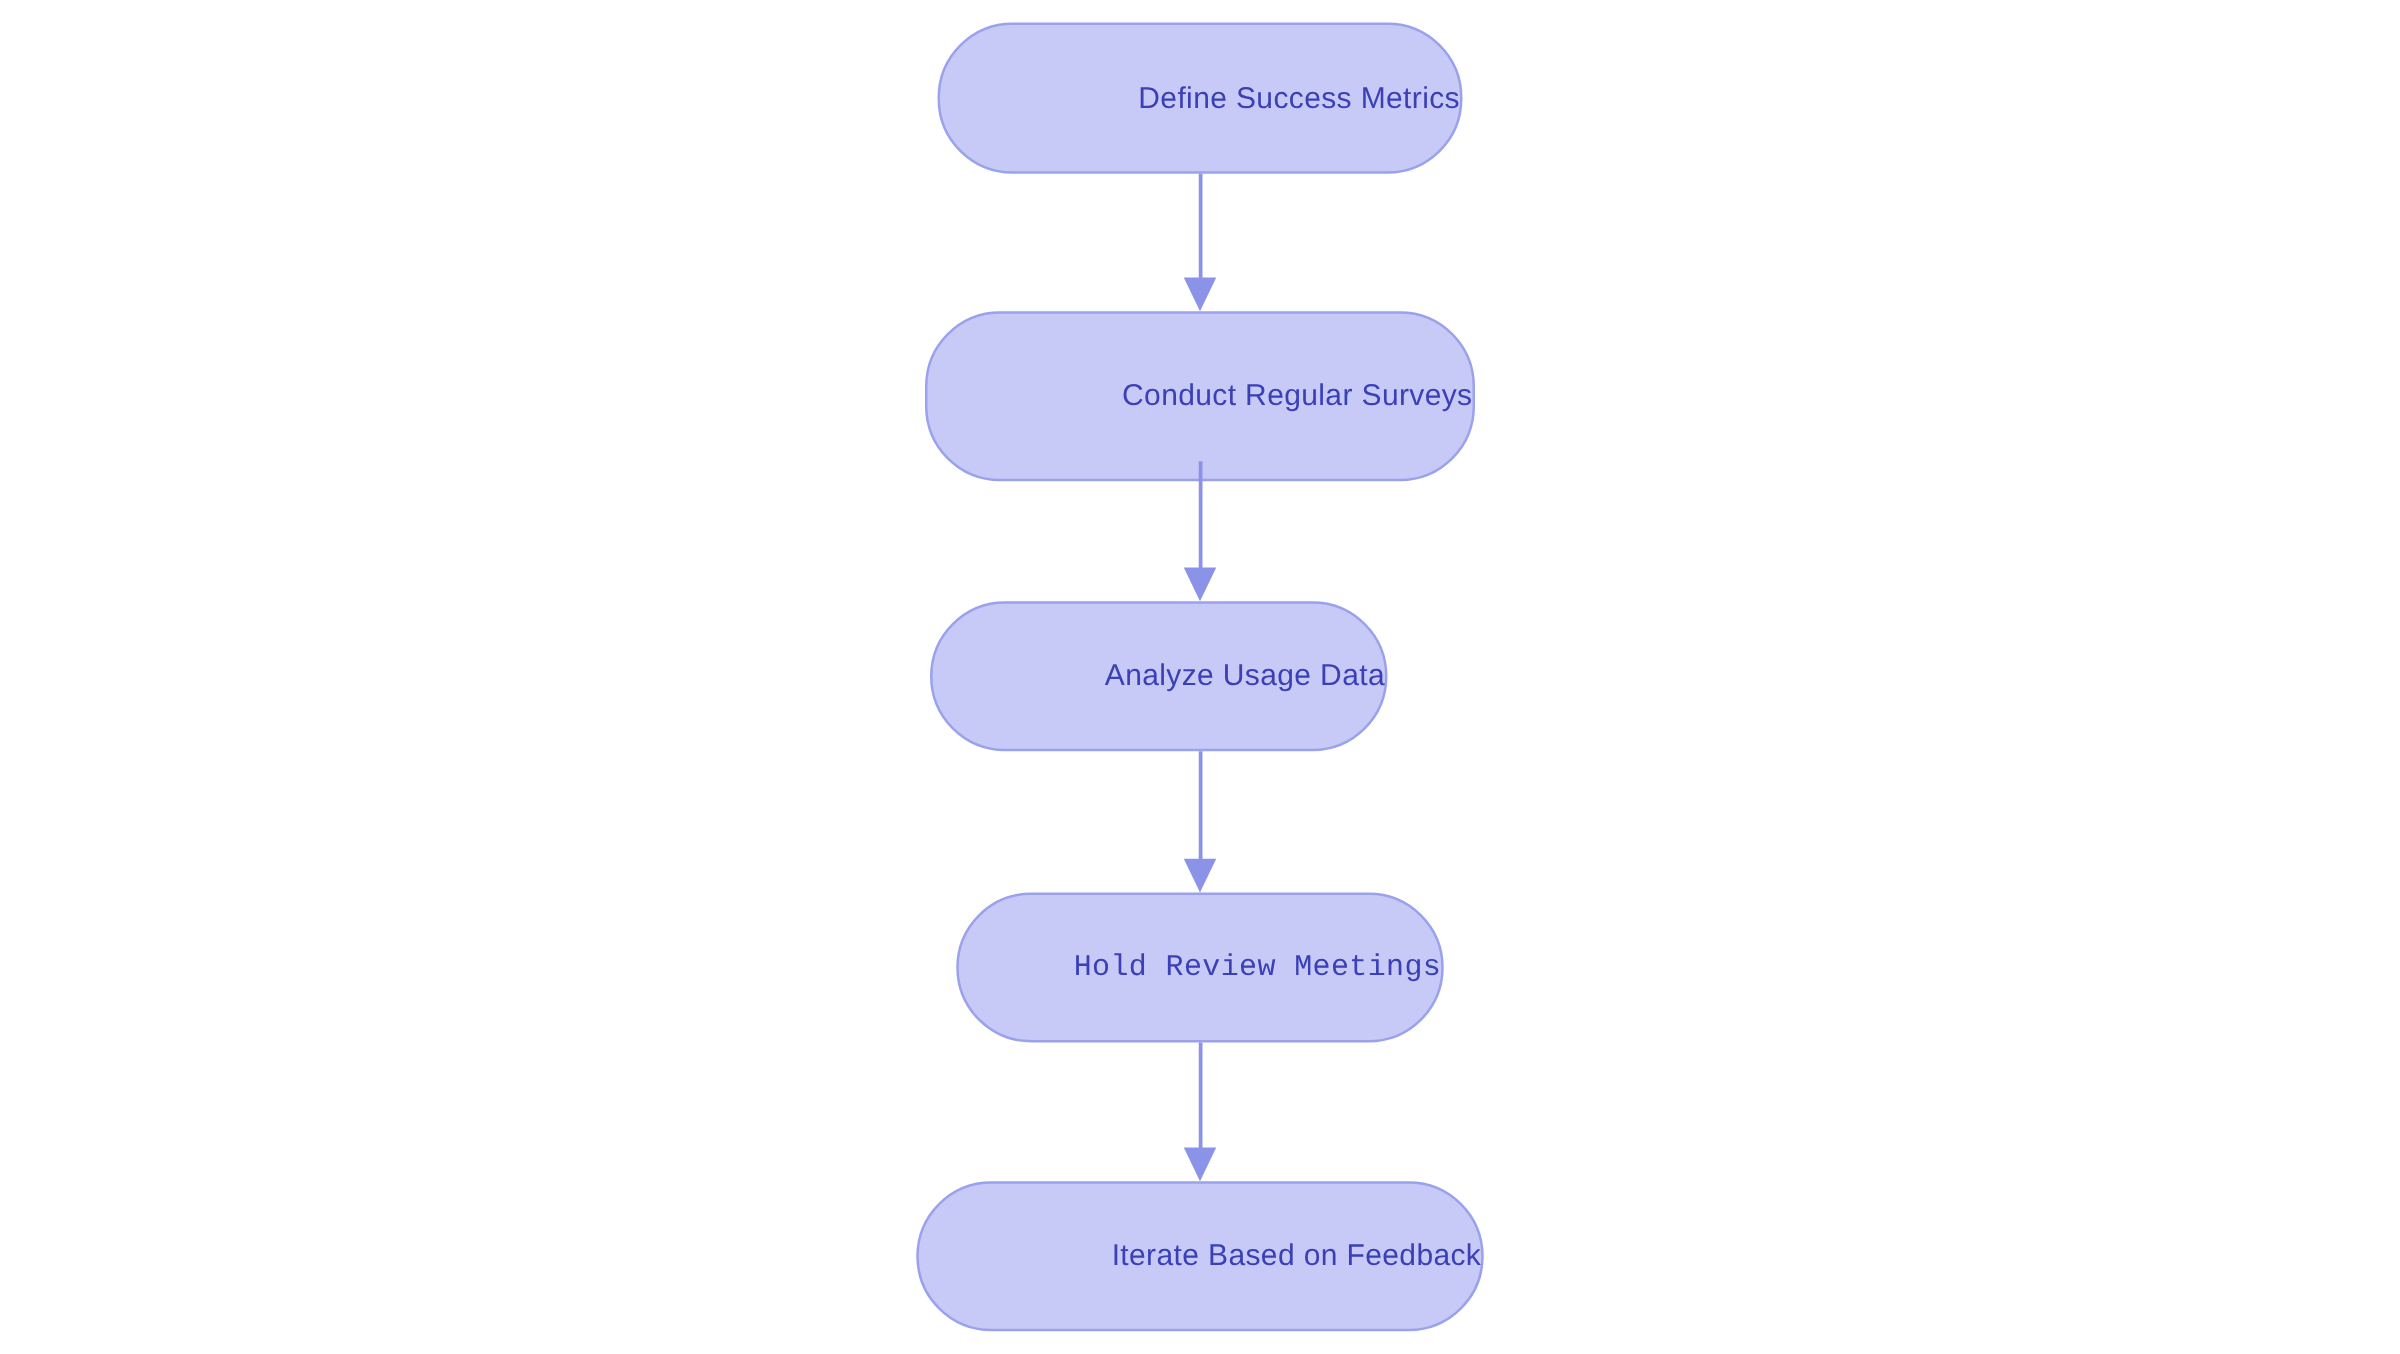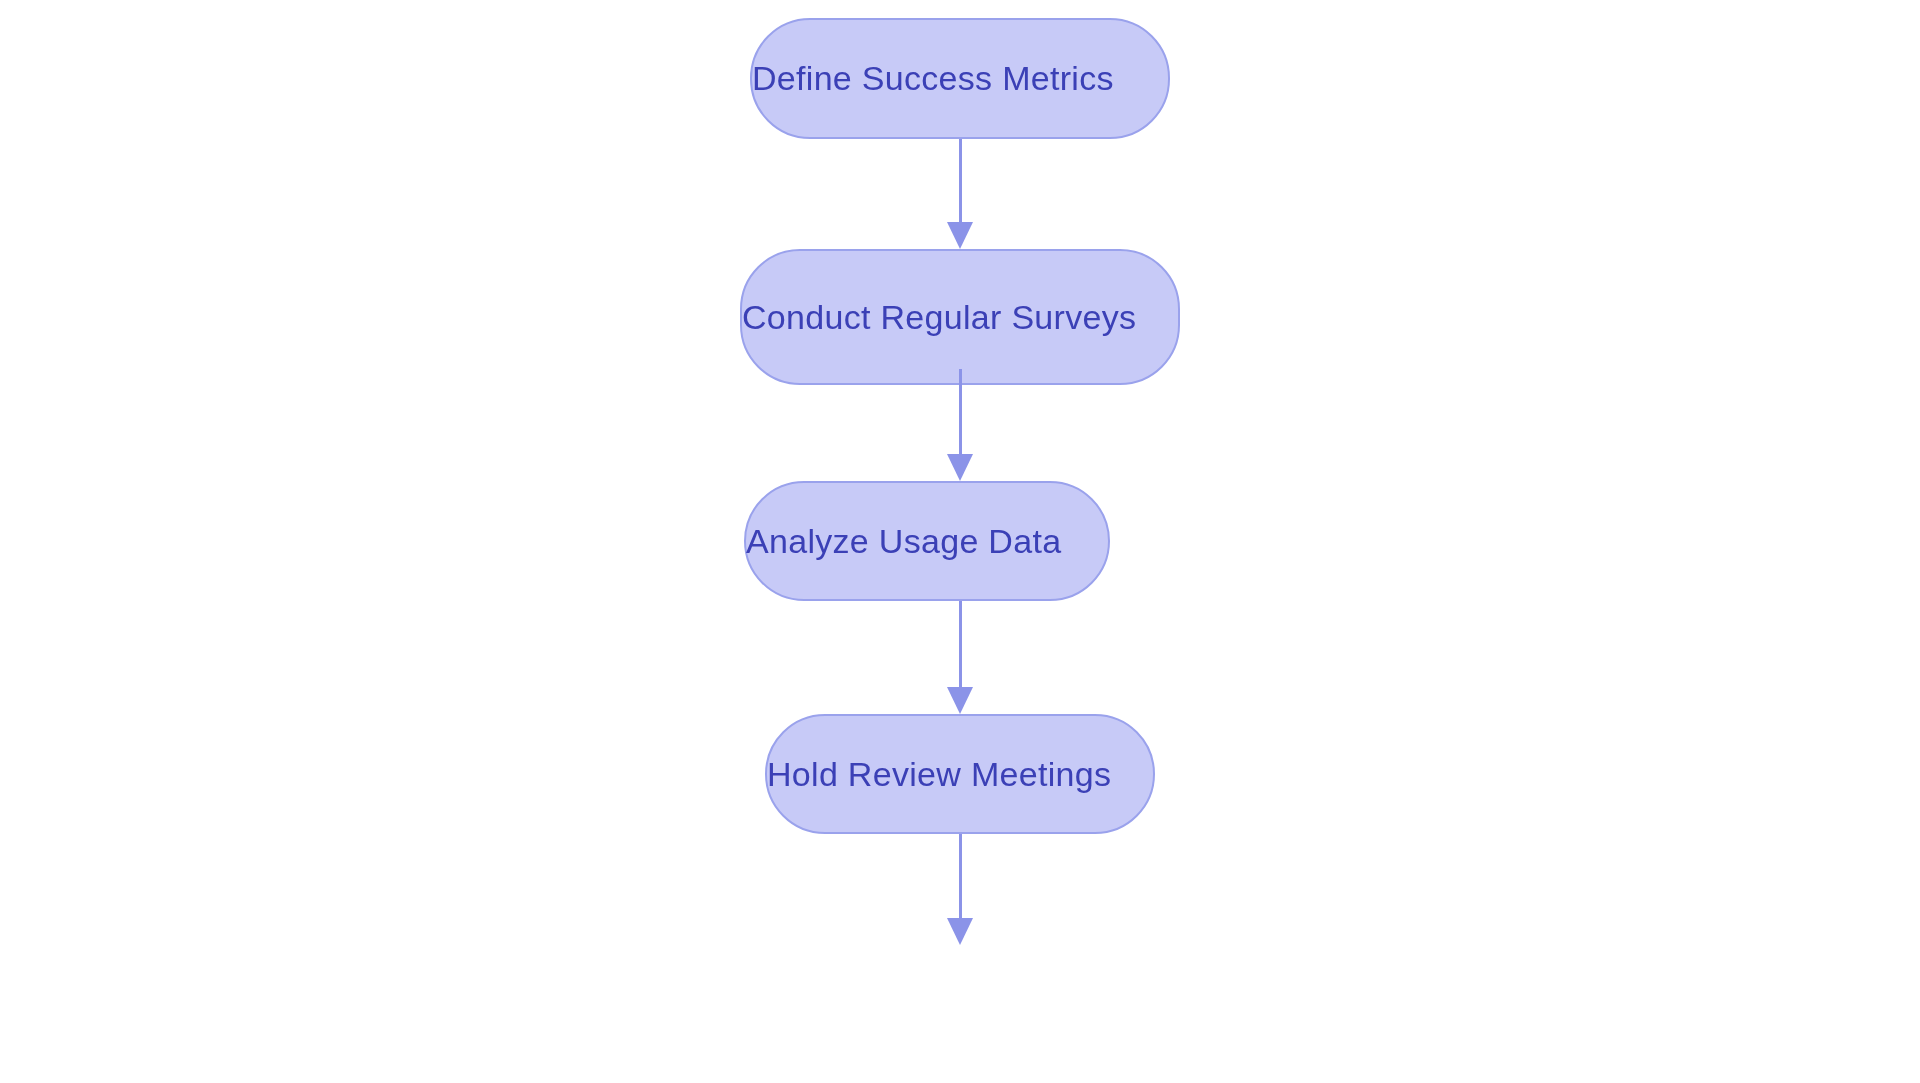--- a/index.html
+++ b/index.html
@@ -23,23 +23,23 @@
     overflow: hidden;
     font-family: "Liberation Sans", sans-serif;
   }
   .flow-node {
     position: absolute;
     border-radius: 60px;
     background: var(--node-fill);
     border: 2px solid var(--node-border);
     display: flex;
     align-items: center;
-    justify-content: flex-start;
+    justify-content: flex-end;
     color: var(--text);
-    font-size: 34px;
+    font-size: 24px;
     letter-spacing: 0.3px;
     white-space: nowrap;
     text-align: center;
   }
   .connector {
     position: absolute;
     width: 26px;
   }
   .connector-line {
     position: absolute;
@@ -85,23 +85,26 @@
 
   <div class="flow-node" style="left:744px; top:481px; width:366px; height:120px;">
     <span>Analyze Usage Data</span>
   </div>
 
   <div class="connector" style="left:947px; top:601px; height:113px;">
     <div class="connector-line"></div>
     <div class="arrowhead"></div>
   </div>
 
-  <div class="flow-node" style="left:765px; top:714px; width:390px; height:120px;">
+  <div class="flow-node" style="left:765px; top:714px; width:390px; height:120px;font-family:Liberation Mono, monospace;">
     <span>Hold Review Meetings</span>
   </div>
 
   <div class="connector" style="left:947px; top:834px; height:111px;">
     <div class="connector-line"></div>
     <div class="arrowhead"></div>
   </div>
 
+  <div class="flow-node" style="left:733px; top:945px; width:454px; height:120px;">
+    <span>Iterate Based on Feedback</span>
+  </div>
 
 </div>
 
 </body></html>

